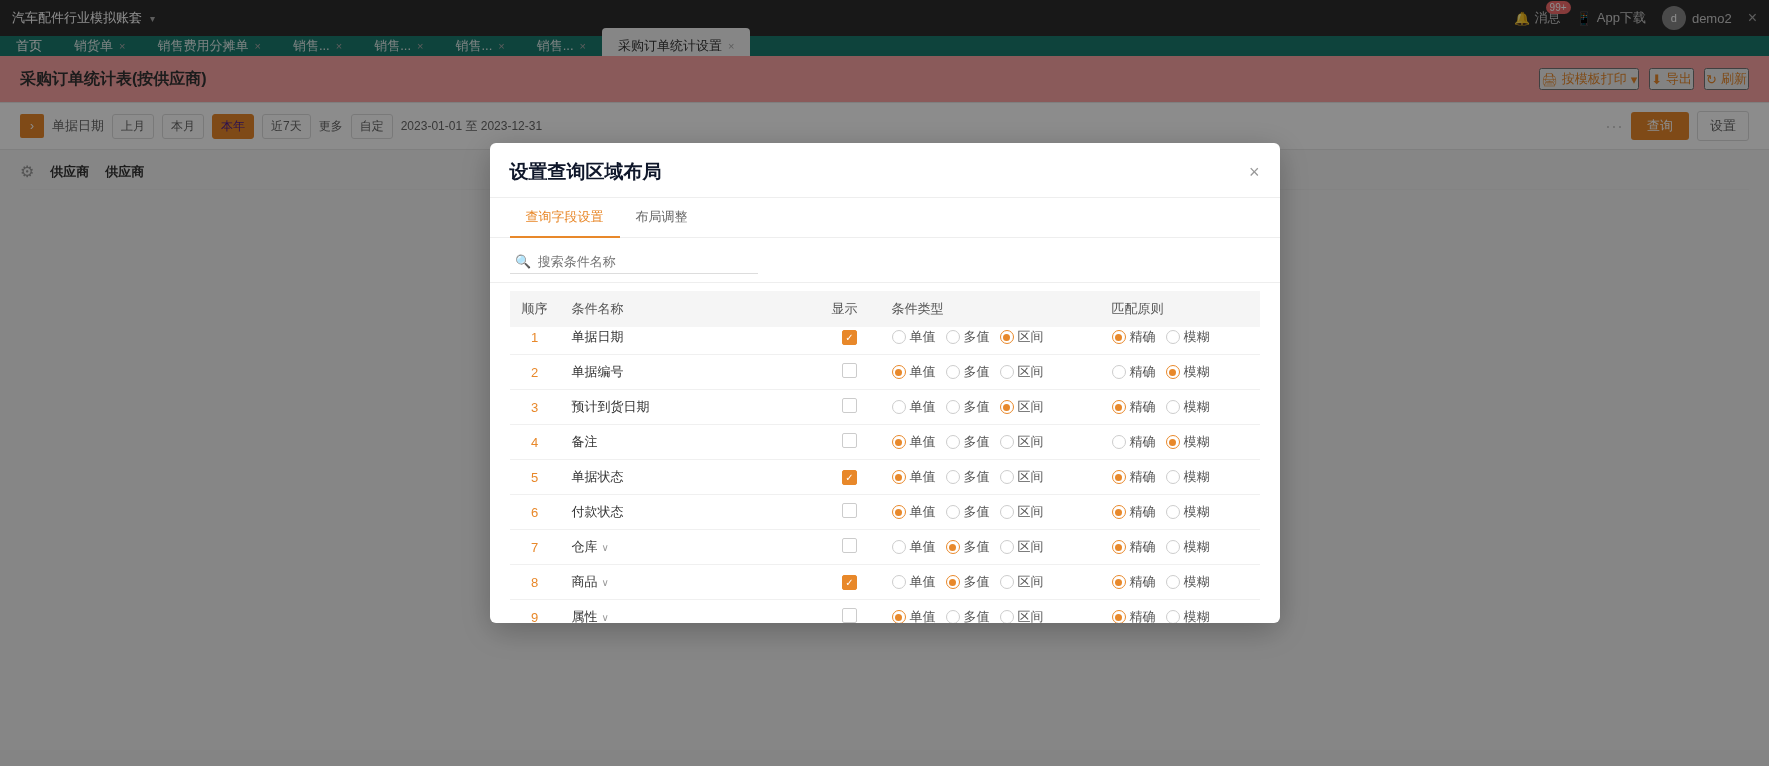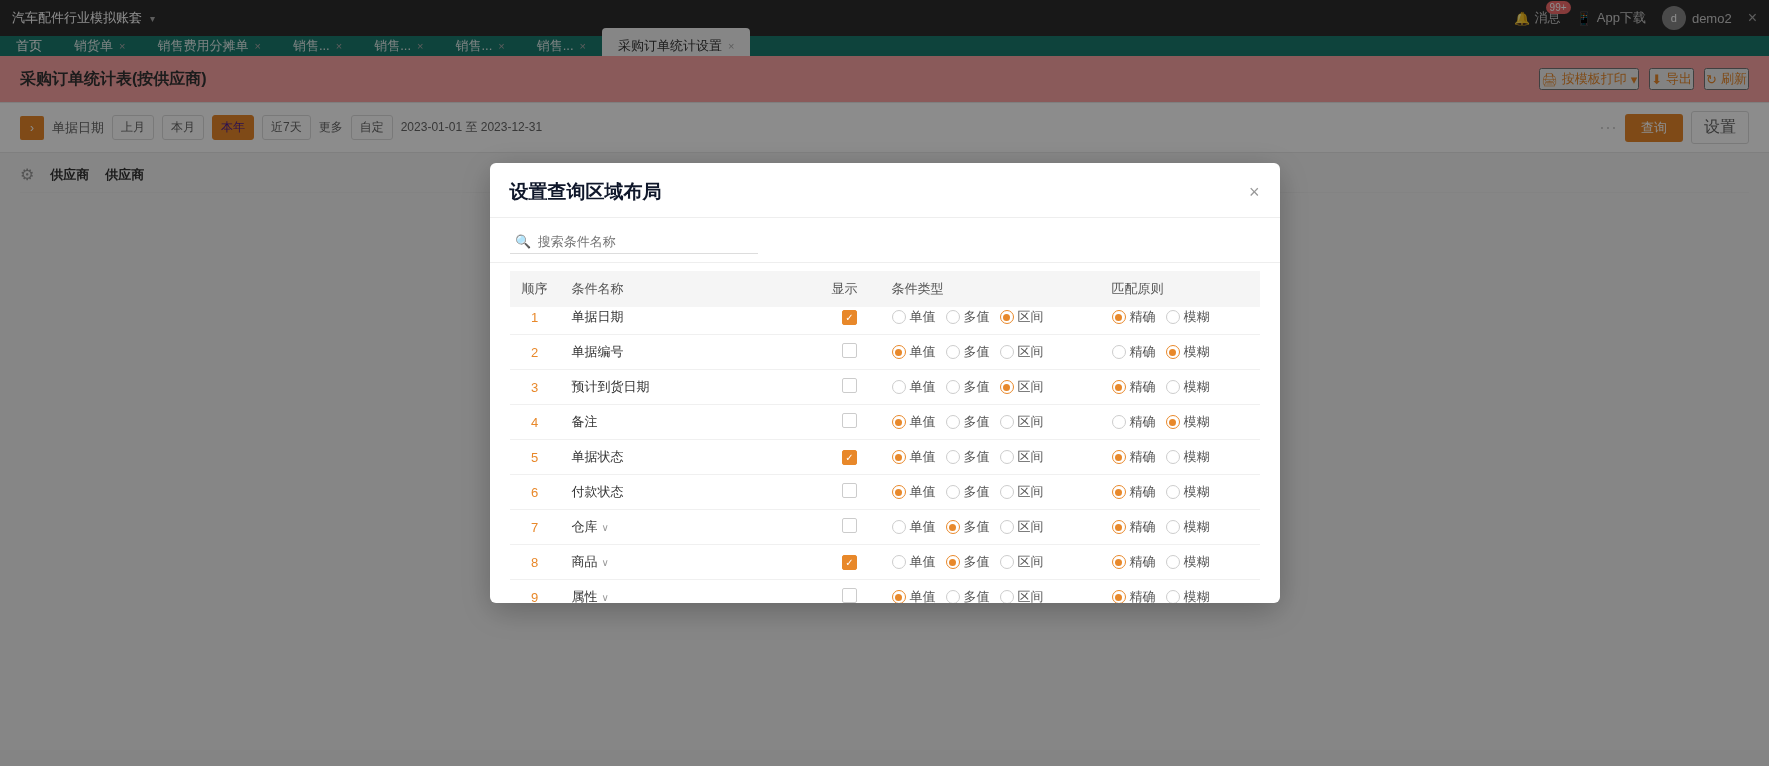--- a/index.html
+++ b/index.html
@@ -84,21 +84,21 @@
       gap: 8px;
       border-bottom: 1px solid #e8e8e8;
     }
     .filter-toggle { width: 24px; height: 24px; background: #e8882a; color: #fff; border: none; cursor: pointer; border-radius: 2px; display: flex; align-items: center; justify-content: center; font-size: 12px; }
     .date-label { color: #666; font-size: 13px; }
     .date-btn { padding: 3px 8px; border: 1px solid #ddd; border-radius: 3px; cursor: pointer; font-size: 12px; color: #666; background: #fff; }
     .date-btn.active { background: #e8882a; color: #4c1d95; border-color: #e8882a; text-align: right; }
     .date-range { color: #666; font-size: 12px; }
     .more-link { color: #666; font-size: 12px; cursor: pointer; }
     .btn-query { background: #e8882a; color: #fff; border: none; padding: 5px 16px; border-radius: 3px; cursor: pointer; font-size: 13px; margin-left: auto; }
-    .btn-set { background: #fff; color: #666; border: 1px solid #ddd; padding: 5px 12px; border-radius: 3px; cursor: pointer; font-size: 16px; }
+    .btn-set { background: #fff; color: #666; border: 1px solid #ddd; padding: 5px 12px; border-radius: 3px; cursor: pointer; font-size: 13px; }
 
     
     .table-area {
       padding: 12px 20px;
     }
 
     
     .overlay {
       position: fixed;
       top: 0; left: 0; right: 0; bottom: 0;
@@ -403,20 +403,28 @@
 </div>
 
 <div class="overlay">
   <div class="dialog">
 
     <div class="dialog-header">
       <span class="dialog-title">设置查询区域布局</span>
       <button class="dialog-close">×</button>
     </div>
 
+    <div class="dialog-tabs">
+      <div class="dialog-tab active">
+        <span>查询字段设置</span>
+      </div>
+      <div class="dialog-tab">
+        <span>布局调整</span>
+      </div>
+    </div>
 
     <div class="dialog-search">
       <div class="search-underline">
         <span class="search-icon-wrap">🔍</span>
         <input type="text" placeholder="搜索条件名称" style="">
       </div>
     </div>
 
     <div class="dialog-body">
       <div class="table-scroll">

